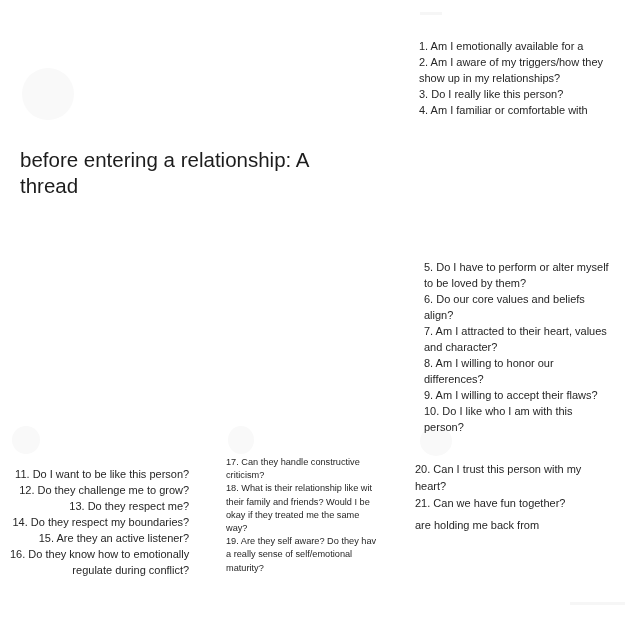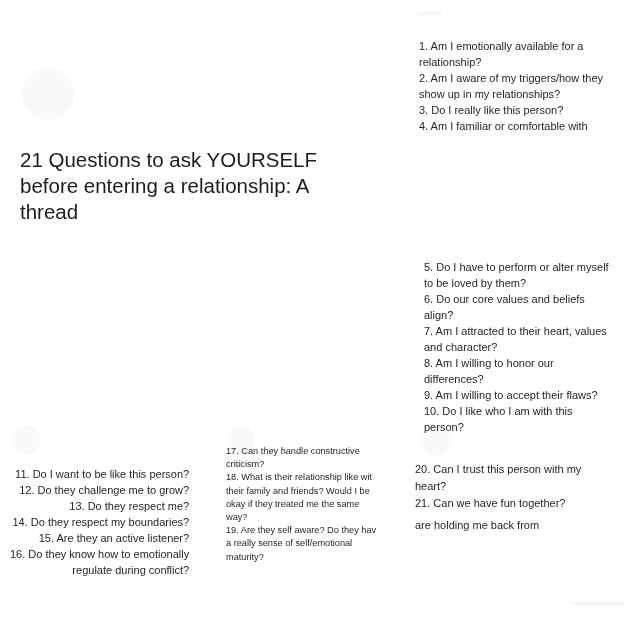--- a/index.html
+++ b/index.html
@@ -26,28 +26,26 @@
 <body>
 
 <div class="avatar" style="left:22px;top:68px;width:52px;height:52px;"></div>
 <div class="faint-bar" style="left:420px;top:12px;width:22px;"></div>
 <div class="avatar" style="left:12px;top:426px;width:28px;height:28px;"></div>
 <div class="avatar" style="left:228px;top:426px;width:26px;height:28px;"></div>
 <div class="avatar" style="left:420px;top:426px;width:32px;height:30px;"></div>
 <div class="faint-bar" style="left:570px;top:602px;width:55px;"></div>
 
 <div class="abs title">
-  <div>21 Questions to ask YOURSELF</div>
   <div>before entering a relationship: A</div>
   <div>thread</div>
 </div>
 
 <div class="abs qlist" style="left:419px;top:38px;">
   <div>1. Am I emotionally available for a</div>
-  <div>relationship?</div>
   <div>2. Am I aware of my triggers/how they</div>
   <div>show up in my relationships?</div>
   <div>3. Do I really like this person?</div>
   <div>4. Am I familiar or comfortable with</div>
 </div>
 
 <div class="abs qlist" style="left:424px;top:235px;margin-top:24px;">
   <div>5. Do I have to perform or alter myself</div>
   <div>to be loved by them?</div>
   <div>6. Do our core values and beliefs</div>
@@ -64,21 +62,21 @@
 <div class="abs qlist" style="left:10px;top:466px;text-align:right;">
   <div>11. Do I want to be like this person?</div>
   <div>12. Do they challenge me to grow?</div>
   <div>13. Do they respect me?</div>
   <div>14. Do they respect my boundaries?</div>
   <div>15. Are they an active listener?</div>
   <div>16. Do they know how to emotionally</div>
   <div>regulate during conflict?</div>
 </div>
 
-<div class="abs qlist small col4" style="left:226px;top:445px;width:170px;">
+<div class="abs qlist small col4" style="left:226px;top:456px;width:170px;">
   <div>17. Can they handle constructive</div>
   <div>criticism?</div>
   <div>18. What is their relationship like wit</div>
   <div>their family and friends? Would I be</div>
   <div>okay if they treated me the same</div>
   <div>way?</div>
   <div>19. Are they self aware? Do they hav</div>
   <div>a really sense of self/emotional</div>
   <div>maturity?</div>
 </div>

